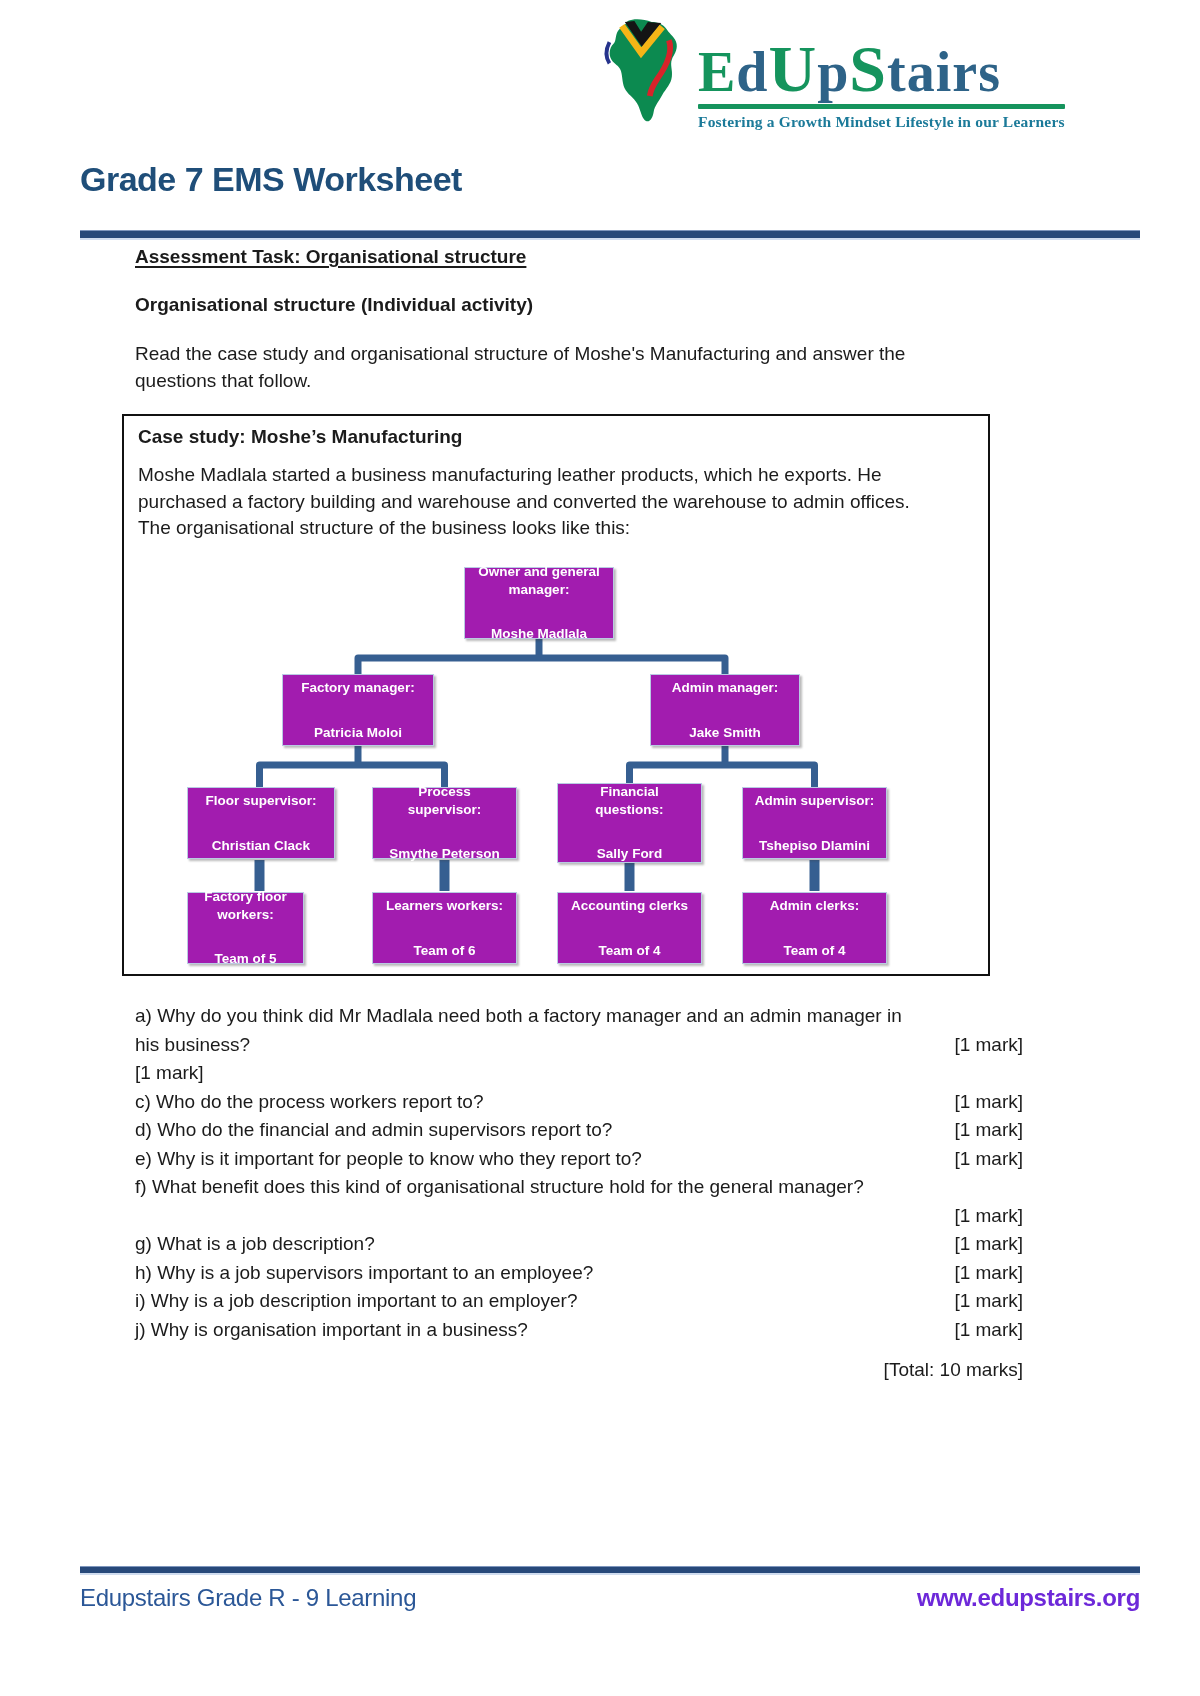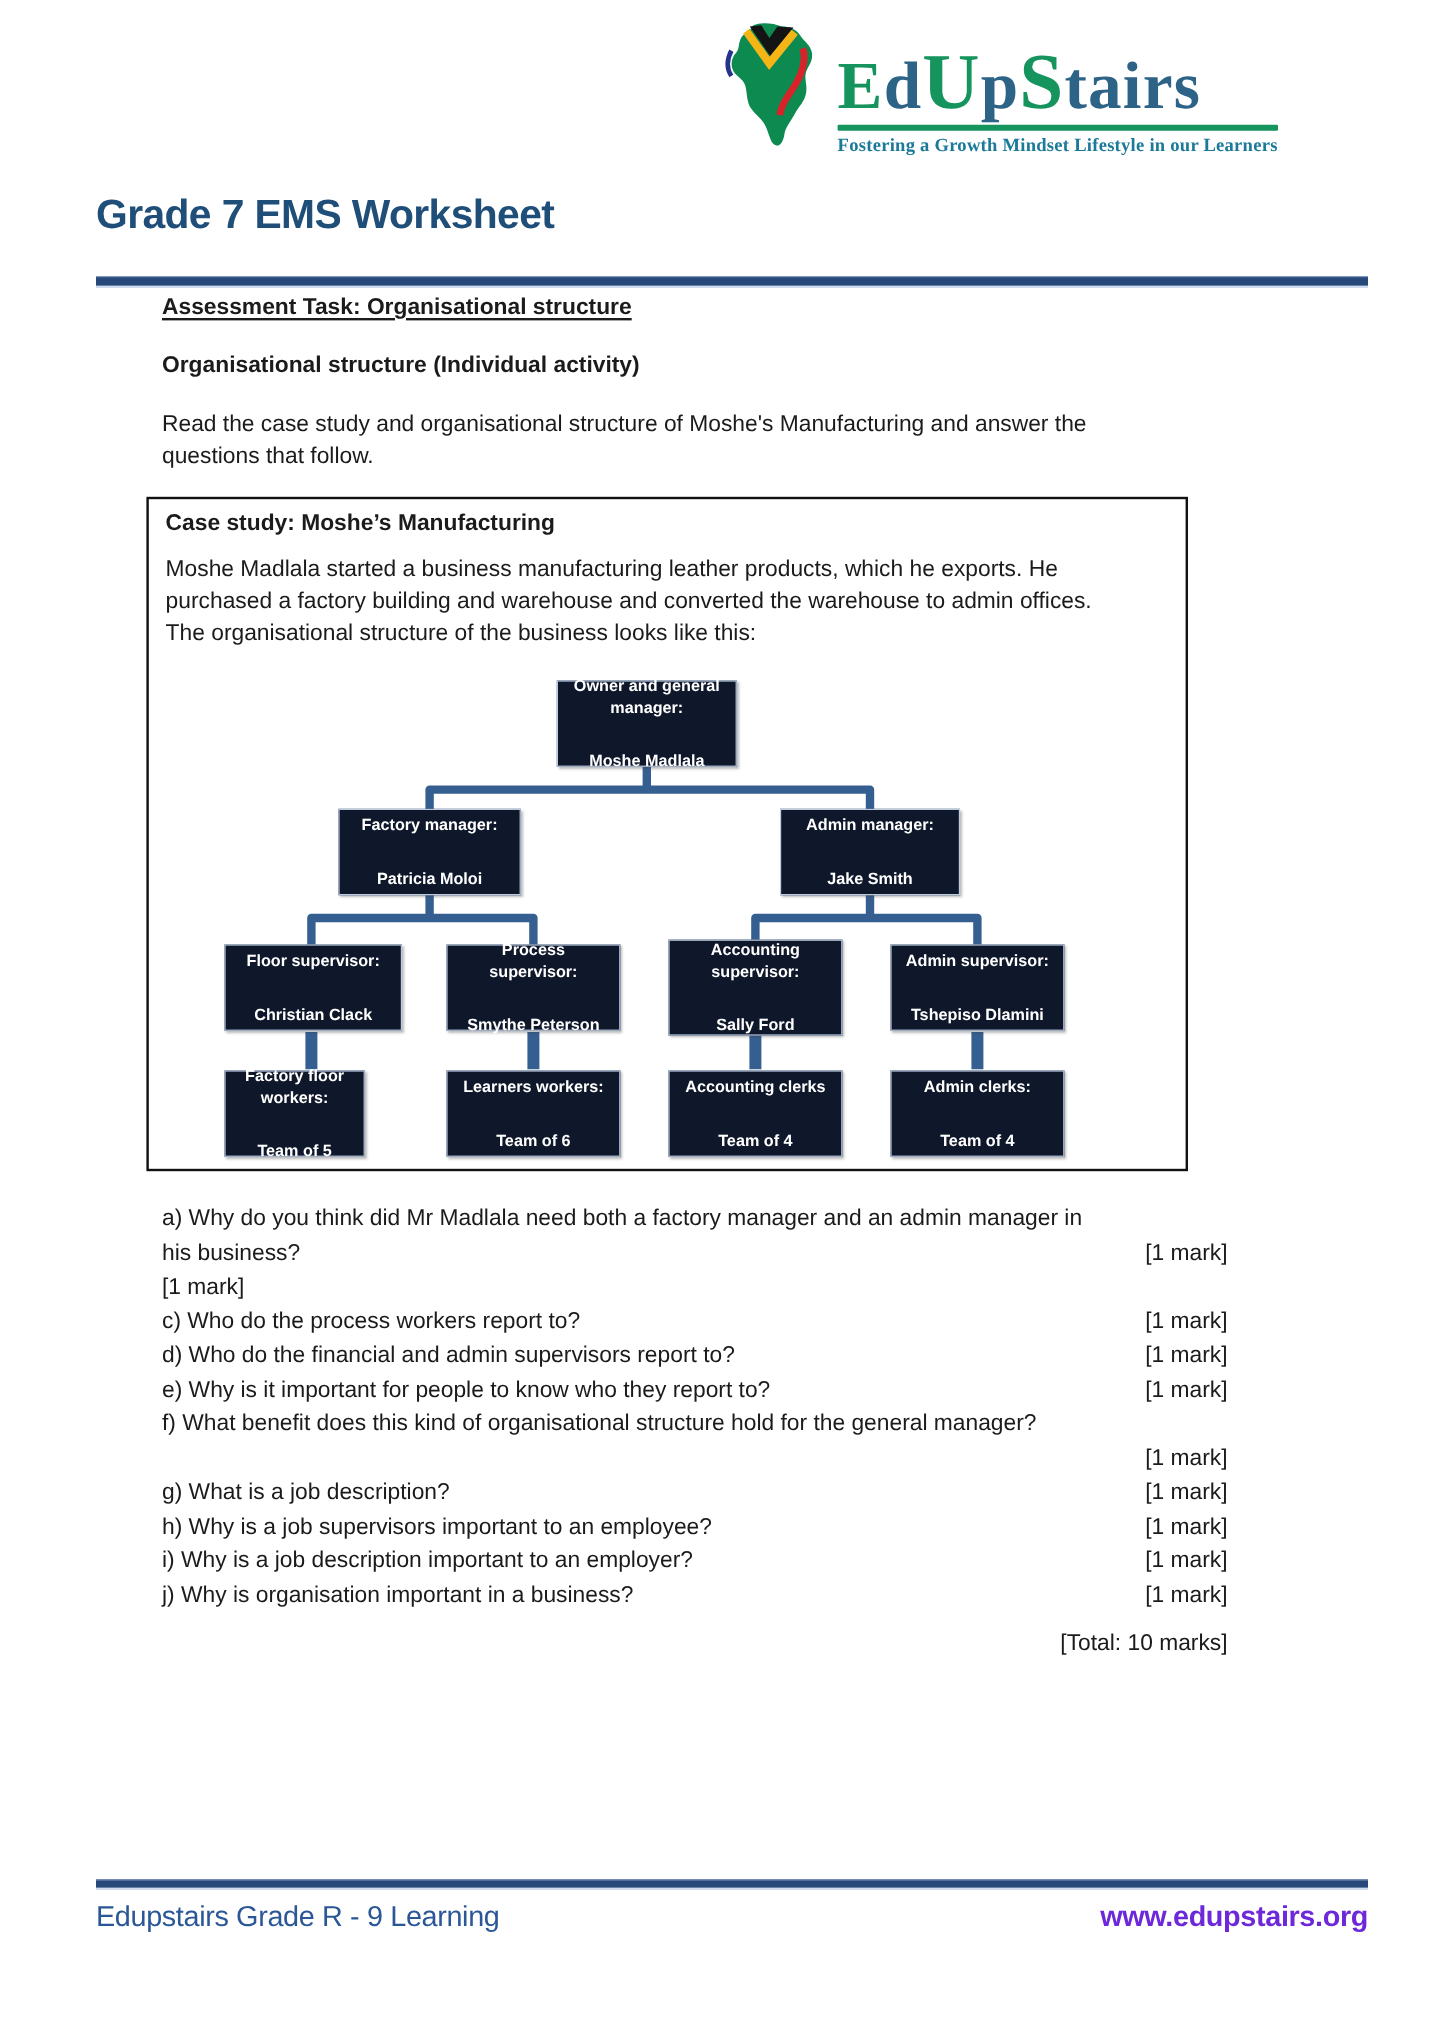--- a/index.html
+++ b/index.html
@@ -37,21 +37,21 @@
 
   
   .casebox{position:absolute;left:122px;top:414px;width:864px;height:558px;border:2.5px solid #111;background:#fff;}
   .case-h{position:absolute;left:14px;top:10px;font-size:19px;font-weight:bold;}
   .case-body{position:absolute;left:14px;top:46px;font-size:19px;line-height:26.5px;}
 
   
   .chart{position:absolute;left:2px;top:142px;width:860px;height:414px;}
   .chart svg.connectors{position:absolute;left:0;top:0;width:860px;height:414px;}
   .cbox{
-    position:absolute;background:#0f172a;color:#fff;font-weight:bold;
+    position:absolute;background:#a21caf;color:#fff;font-weight:bold;
     font-size:13.5px;line-height:1.32;text-align:center;
     display:flex;flex-direction:column;align-items:center;justify-content:center;
     padding:4px 7px;box-sizing:border-box;border:1px solid #b9cbe3;
     box-shadow:1.5px 1.5px 2px rgba(60,60,60,0.35);
     gap:18px;
   }
   .cbox .name{margin-top:9px;}
   .b-root{left:338px;top:9px;width:150px;height:72px;}
   .b-mgr0{left:156px;top:116px;width:152px;height:72px;}
   .b-mgr1{left:524px;top:116px;width:150px;height:72px;}
@@ -145,21 +145,21 @@
 
     <div class="cbox b-sup0">
       <div class="role">Floor supervisor:</div>
       <div class="name">Christian Clack</div>
     </div>
     <div class="cbox b-sup1">
       <div class="role">Process supervisor:</div>
       <div class="name">Smythe Peterson</div>
     </div>
     <div class="cbox b-sup2">
-      <div class="role">Accounting supervisor:</div>
+      <div class="role">Financial questions:</div>
       <div class="name">Sally Ford</div>
     </div>
     <div class="cbox b-sup3">
       <div class="role">Admin supervisor:</div>
       <div class="name">Tshepiso Dlamini</div>
     </div>
 
     <div class="cbox b-team0">
       <div class="role">Factory floor workers:</div>
       <div class="name">Team of 5</div>

